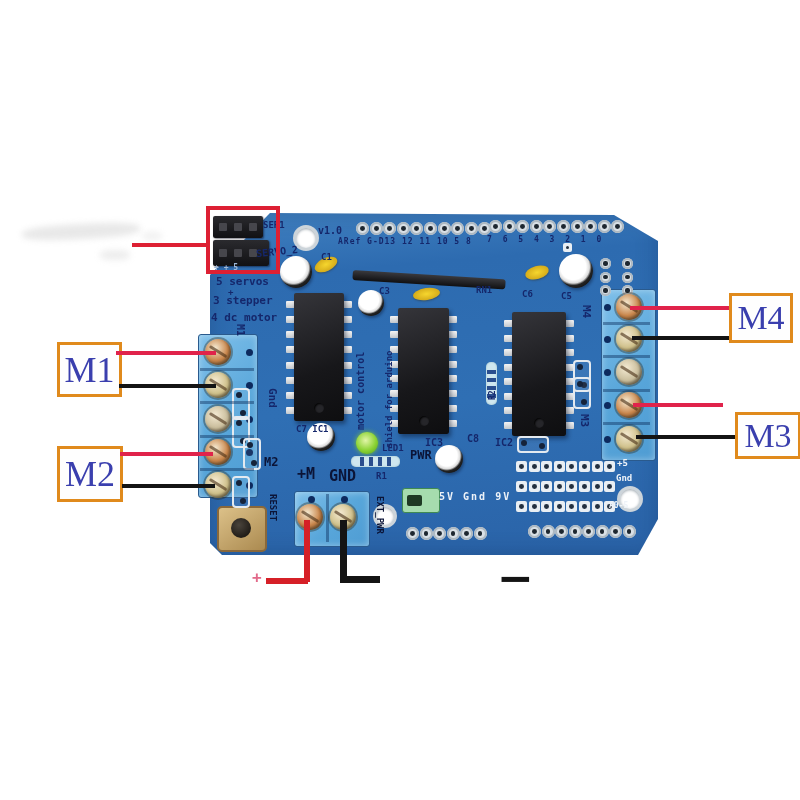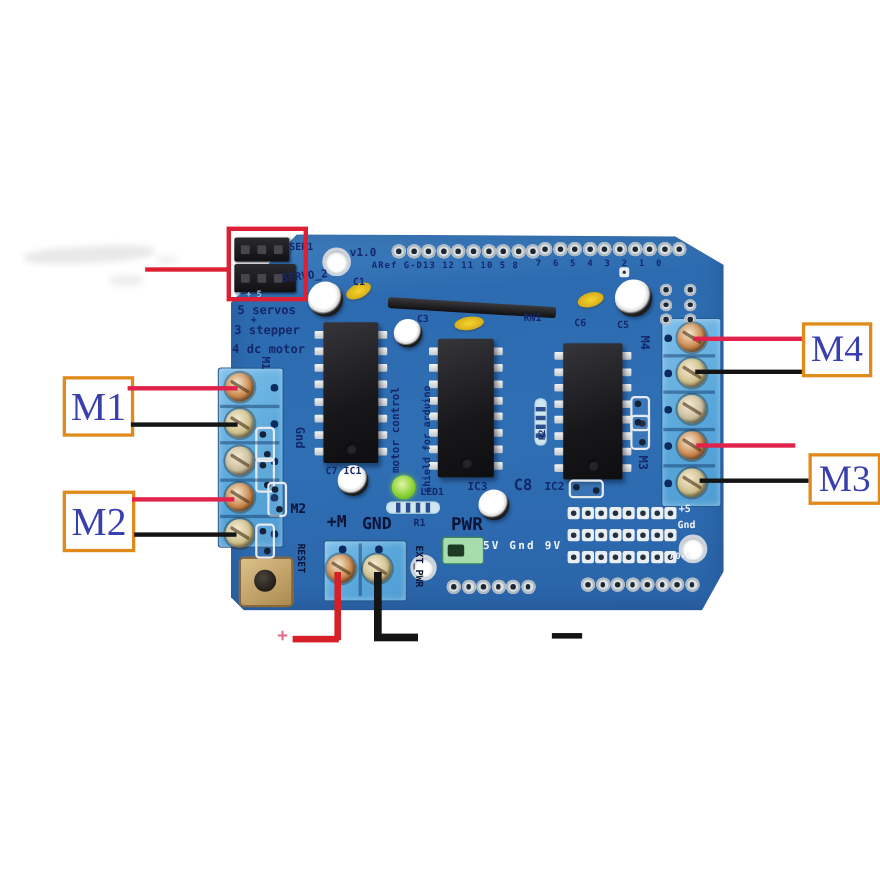--- a/index.html
+++ b/index.html
@@ -132,28 +132,28 @@
   <span class="silk" style="left:296px;top:425px;font-size:9px">C7 IC1</span>
   <span class="silk vm90" style="left:356px;top:430px;font-size:10px">motor control</span>
   <span class="silk vm90" style="left:385px;top:448px;font-size:9px">shield for arduino</span>
   <span class="silk" style="left:379px;top:287px;font-size:9px">C3</span>
   <span class="silk" style="left:476px;top:286px;font-size:9px">RN1</span>
   <span class="silk" style="left:522px;top:290px;font-size:9px">C6</span>
   <span class="silk" style="left:561px;top:292px;font-size:9px">C5</span>
   <span class="silk vm90" style="left:489px;top:400px;font-size:8px">R2</span>
   <span class="silk" style="left:382px;top:444px;font-size:9px">LED1</span>
   <span class="silk" style="left:425px;top:438px;font-size:10px">IC3</span>
-  <span class="silk" style="left:467px;top:434px;font-size:14px">C8</span>
+  <span class="silk" style="left:467px;top:434px;font-size:10px">C8</span>
   <span class="silk" style="left:495px;top:438px;font-size:10px">IC2</span>
   <span class="silk v90" style="left:592px;top:305px;font-size:11px">M4</span>
   <span class="silk v90" style="left:590px;top:414px;font-size:11px">M3</span>
   <span class="silk" style="left:297px;top:467px;font-size:15px;color:#0b1437">+M</span>
   <span class="silk" style="left:329px;top:469px;font-size:15px;color:#0b1437">GND</span>
   <span class="silk" style="left:376px;top:472px;font-size:9px">R1</span>
-  <span class="silk" style="left:410px;top:469px;font-size:16px;color:#0b1437">PWR</span>
+  <span class="silk" style="left:410px;top:449px;font-size:12px;color:#0b1437">PWR</span>
   <span class="silk v90" style="left:277px;top:494px;font-size:9px;color:#0b1437">RESET</span>
   <span class="silk v90" style="left:384px;top:496px;font-size:9px;color:#0b1437">EXT_PWR</span>
   <span class="silk silkw" style="left:439px;top:492px;font-size:10px;letter-spacing:2px">5V Gnd 9V</span>
   <span class="silk silkw" style="left:617px;top:459px;font-size:9px">+5</span>
   <span class="silk silkw" style="left:616px;top:474px;font-size:9px">Gnd</span>
   <span class="silk silkw" style="left:609px;top:502px;font-size:8px">A0-5</span>
 
   <div id="hlbox"></div>
   <div id="hlline"></div>
 

